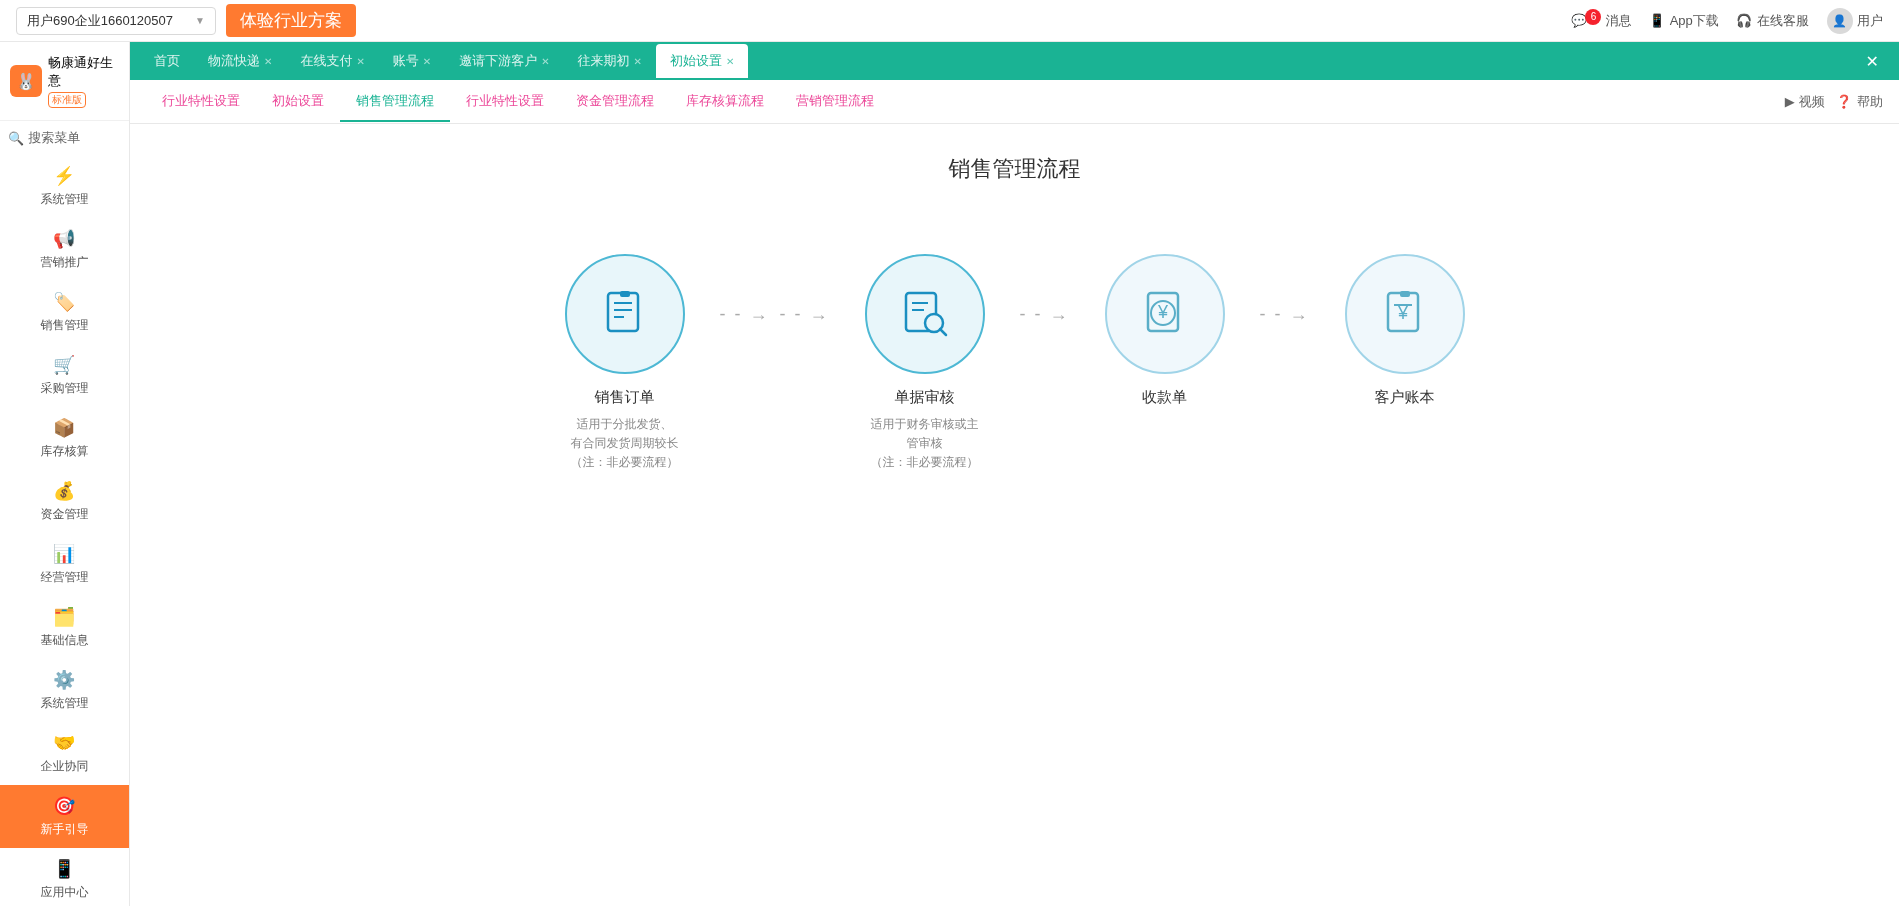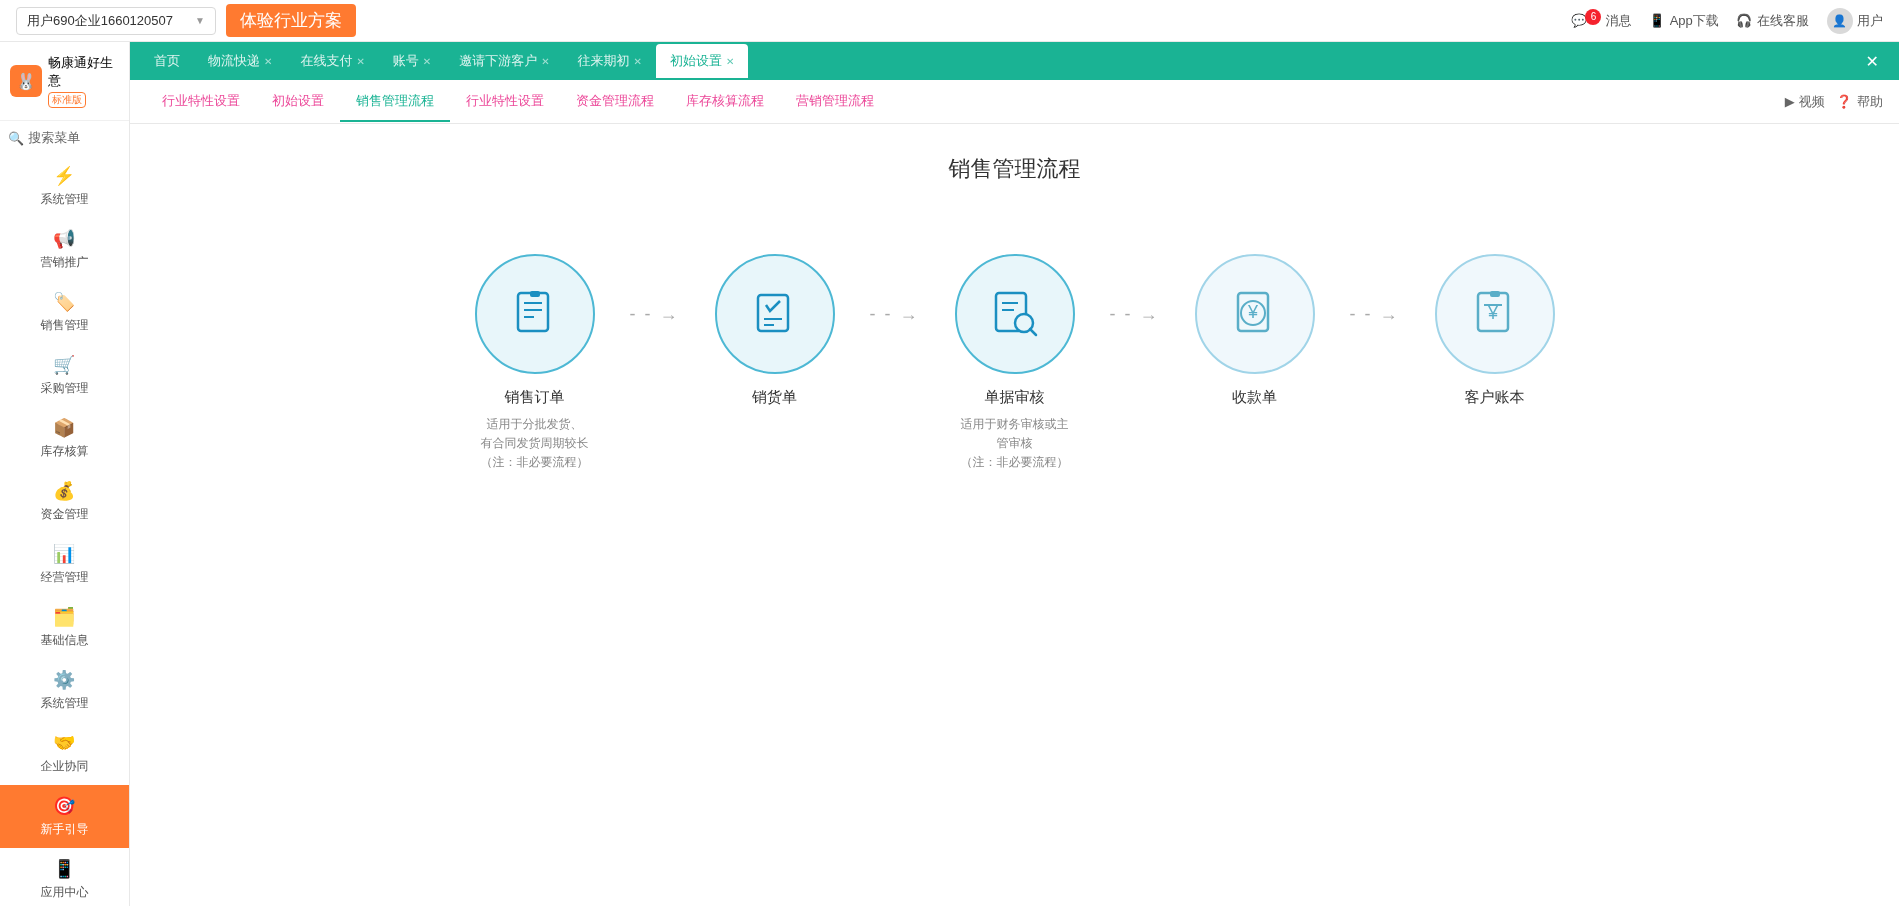--- a/index.html
+++ b/index.html
@@ -335,32 +335,20 @@
     <div class="flow-title">销售订单</div>
     <div class="flow-desc">
               <div>适用于分批发货、</div>
               <div>有合同发货周期较长</div>
               <div>（注：非必要流程）</div>
             </div>
   </div>
           <div class="flow-arrow">
             <span style="letter-spacing:2px;color:#aaa;font-size:18px;">- - →</span>
           </div>
-          <div class="flow-item">
-    <div class="flow-circle">
-              <svg width="50" height="50" viewBox="0 0 50 50" fill="none">
-                <rect x="8" y="6" width="30" height="36" rx="3" stroke="#1a8fc1" stroke-width="2.5" fill="#e8f6fa"></rect>
-                <polyline points="16,16 20,22 30,12" stroke="#1a8fc1" stroke-width="2.5" fill="none"></polyline>
-                <line x1="14" y1="30" x2="32" y2="30" stroke="#1a8fc1" stroke-width="2"></line>
-                <line x1="14" y1="36" x2="24" y2="36" stroke="#1a8fc1" stroke-width="2"></line>
-              </svg>
-            </div>
-    <div class="flow-title">销货单</div>
-    <div class="flow-desc"></div>
-  </div>
           <div class="flow-arrow">
             <span style="letter-spacing:2px;color:#aaa;font-size:18px;">- - →</span>
           </div>
           <div class="flow-item">
     <div class="flow-circle">
               <svg width="50" height="50" viewBox="0 0 50 50" fill="none">
                 <rect x="6" y="4" width="30" height="38" rx="3" stroke="#1a8fc1" stroke-width="2.5" fill="#e8f6fa"></rect>
                 <circle cx="34" cy="34" r="9" fill="#e8f6fa" stroke="#1a8fc1" stroke-width="2.5"></circle>
                 <line x1="40" y1="40" x2="46" y2="46" stroke="#1a8fc1" stroke-width="2.5" stroke-linecap="round"></line>
                 <line x1="12" y1="14" x2="28" y2="14" stroke="#1a8fc1" stroke-width="2"></line>

